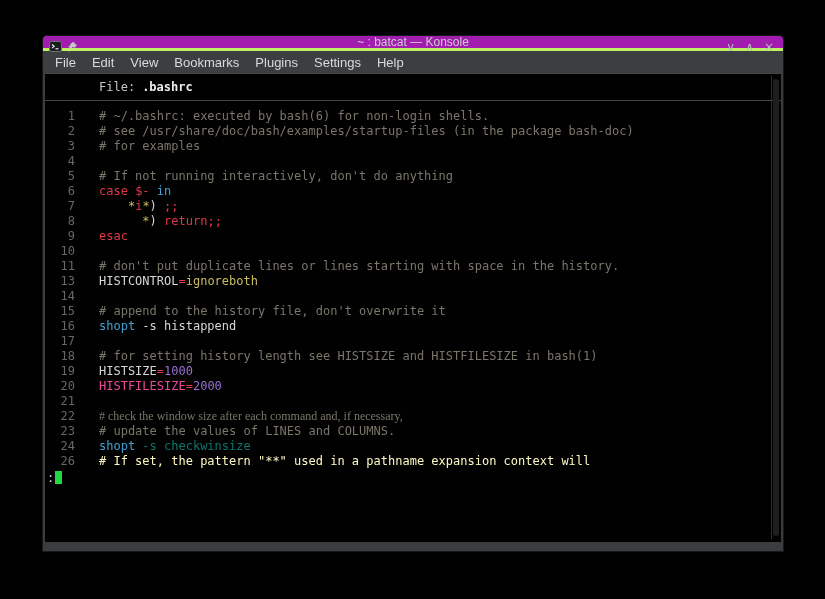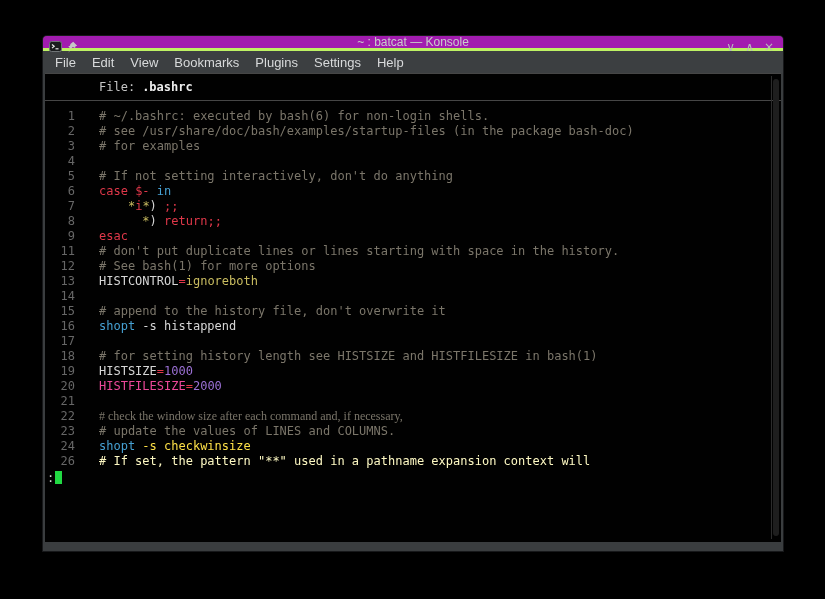--- a/index.html
+++ b/index.html
@@ -93,39 +93,39 @@
       <div class="file-header">
         <span class="fh-label">File:</span><span class="fh-name">.bashrc</span>
       </div>
       <div class="rule"></div>
 
       <div class="code">
           <div class="trow"><span class="lnum">1</span><span class="lcode"><span style="color: rgb(123, 118, 106);"># ~/.bashrc: executed by bash(6) for non-login shells.</span></span></div>
           <div class="trow"><span class="lnum">2</span><span class="lcode"><span style="color: rgb(123, 118, 106);"># see /usr/share/doc/bash/examples/startup-files (in the package bash-doc)</span></span></div>
           <div class="trow"><span class="lnum">3</span><span class="lcode"><span style="color: rgb(123, 118, 106);"># for examples</span></span></div>
           <div class="trow"><span class="lnum">4</span><span class="lcode"></span></div>
-          <div class="trow"><span class="lnum">5</span><span class="lcode"><span style="color: rgb(123, 118, 106);"># If not setting interactively, don't do anything</span></span></div>
+          <div class="trow"><span class="lnum">5</span><span class="lcode"><span style="color: rgb(123, 118, 106);"># If not running interactively, don't do anything</span></span></div>
           <div class="trow"><span class="lnum">6</span><span class="lcode"><span style="color: rgb(224, 56, 74);">case</span><span style="color: rgb(214, 214, 214);"> </span><span style="color: rgb(224, 56, 74);">$-</span><span style="color: rgb(214, 214, 214);"> </span><span style="color: rgb(70, 160, 210); text-align: right;">in</span></span></div>
           <div class="trow"><span class="lnum">7</span><span class="lcode"><span style="color: rgb(214, 214, 214);">    </span><span style="color: rgb(201, 188, 96);">*</span><span style="color: rgb(224, 56, 74);">i</span><span style="color: rgb(201, 188, 96);">*</span><span style="color: rgb(214, 214, 214);">) </span><span style="color: rgb(224, 56, 74);">;;</span></span></div>
           <div class="trow"><span class="lnum">8</span><span class="lcode"><span style="color: rgb(214, 214, 214);">      </span><span style="color: rgb(201, 188, 96);">*</span><span style="color: rgb(214, 214, 214);">) </span><span style="color: rgb(224, 56, 74);">return</span><span style="color: rgb(224, 56, 74);">;;</span></span></div>
           <div class="trow"><span class="lnum">9</span><span class="lcode"><span style="color: rgb(224, 56, 74);">esac</span></span></div>
+          <div class="trow"><span class="lnum">10</span><span class="lcode"></span></div>
           <div class="trow"><span class="lnum">11</span><span class="lcode"><span style="color: rgb(123, 118, 106);"># don't put duplicate lines or lines starting with space in the history.</span></span></div>
-          <div class="trow"><span class="lnum">12</span><span class="lcode"><span style="color: rgb(123, 118, 106);"># See bash(1) for more options</span></span></div>
           <div class="trow"><span class="lnum">13</span><span class="lcode"><span style="color: rgb(214, 214, 214);">HISTCONTROL</span><span style="color: rgb(224, 56, 74);">=</span><span style="color: rgb(201, 188, 96);">ignoreboth</span></span></div>
           <div class="trow"><span class="lnum">14</span><span class="lcode"></span></div>
           <div class="trow"><span class="lnum">15</span><span class="lcode"><span style="color: rgb(123, 118, 106);"># append to the history file, don't overwrite it</span></span></div>
           <div class="trow"><span class="lnum">16</span><span class="lcode"><span style="color: rgb(70, 160, 210);">shopt</span><span style="color: rgb(214, 214, 214);"> -s histappend</span></span></div>
           <div class="trow"><span class="lnum">17</span><span class="lcode"></span></div>
           <div class="trow"><span class="lnum">18</span><span class="lcode"><span style="color: rgb(123, 118, 106);"># for setting history length see HISTSIZE and HISTFILESIZE in bash(1)</span></span></div>
           <div class="trow"><span class="lnum">19</span><span class="lcode"><span style="color: rgb(214, 214, 214);">HISTSIZE</span><span style="color: rgb(224, 56, 74);">=</span><span style="color: rgb(156, 113, 214);">1000</span></span></div>
           <div class="trow"><span class="lnum">20</span><span class="lcode"><span style="color: #ec4899;">HISTFILESIZE</span><span style="color: rgb(224, 56, 74);">=</span><span style="color: rgb(156, 113, 214);">2000</span></span></div>
           <div class="trow"><span class="lnum">21</span><span class="lcode"></span></div>
           <div class="trow"><span class="lnum">22</span><span class="lcode"><span style="color: rgb(123, 118, 106); font-family: Liberation Serif, serif;"># check the window size after each command and, if necessary,</span></span></div>
           <div class="trow"><span class="lnum">23</span><span class="lcode"><span style="color: rgb(123, 118, 106);"># update the values of LINES and COLUMNS.</span></span></div>
-          <div class="trow"><span class="lnum">24</span><span class="lcode"><span style="color: rgb(70, 160, 210);">shopt</span><span style="color: #fde047;"> -s checkwinsize</span></span></div>
+          <div class="trow"><span class="lnum">24</span><span class="lcode"><span style="color: rgb(70, 160, 210);">shopt</span><span style="color: #0f766e;"> -s checkwinsize</span></span></div>
           <div class="trow"><span class="lnum">26</span><span class="lcode"><span style="color: #fef9c3;"># If set, the pattern "**" used in a pathname expansion context will</span></span></div>
         </div>
 
       <div class="pager"><span>:</span><span class="cursor"></span></div>
 
       <div class="scroll-track"></div>
       <div class="scroll-handle"></div>
     </div>
 
   </div>

